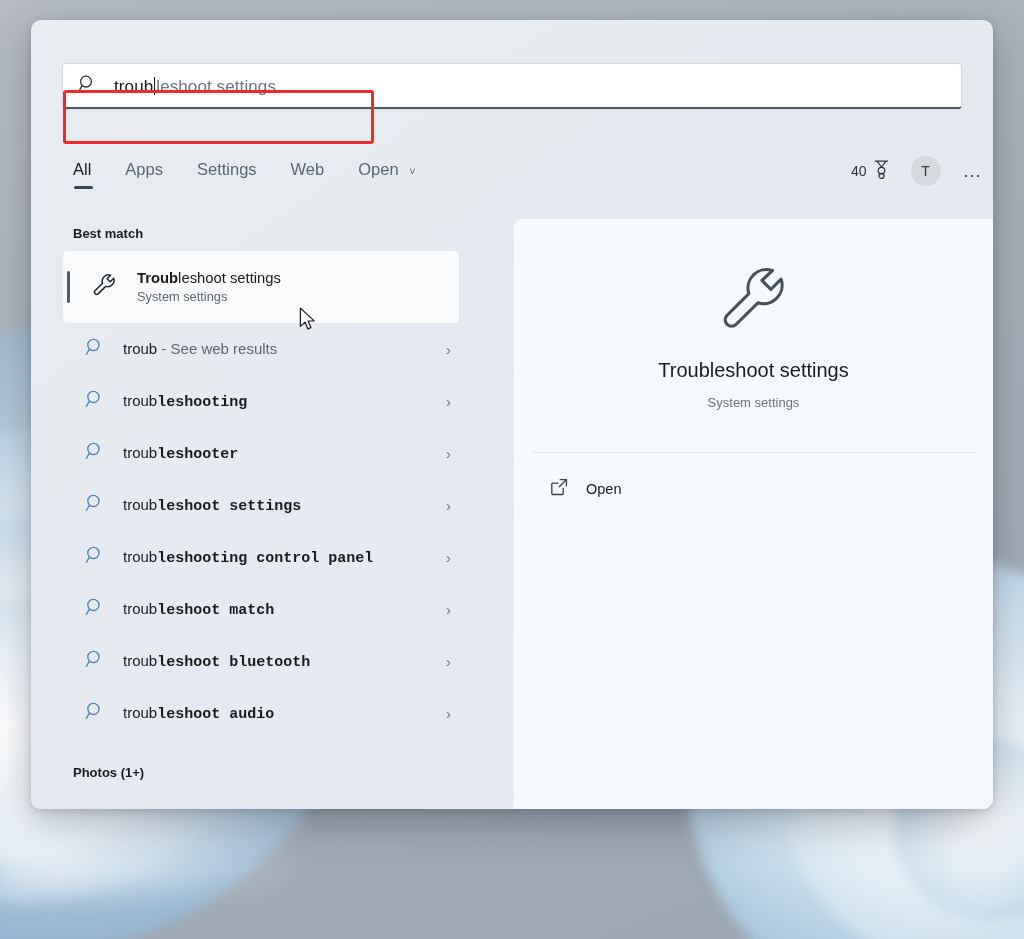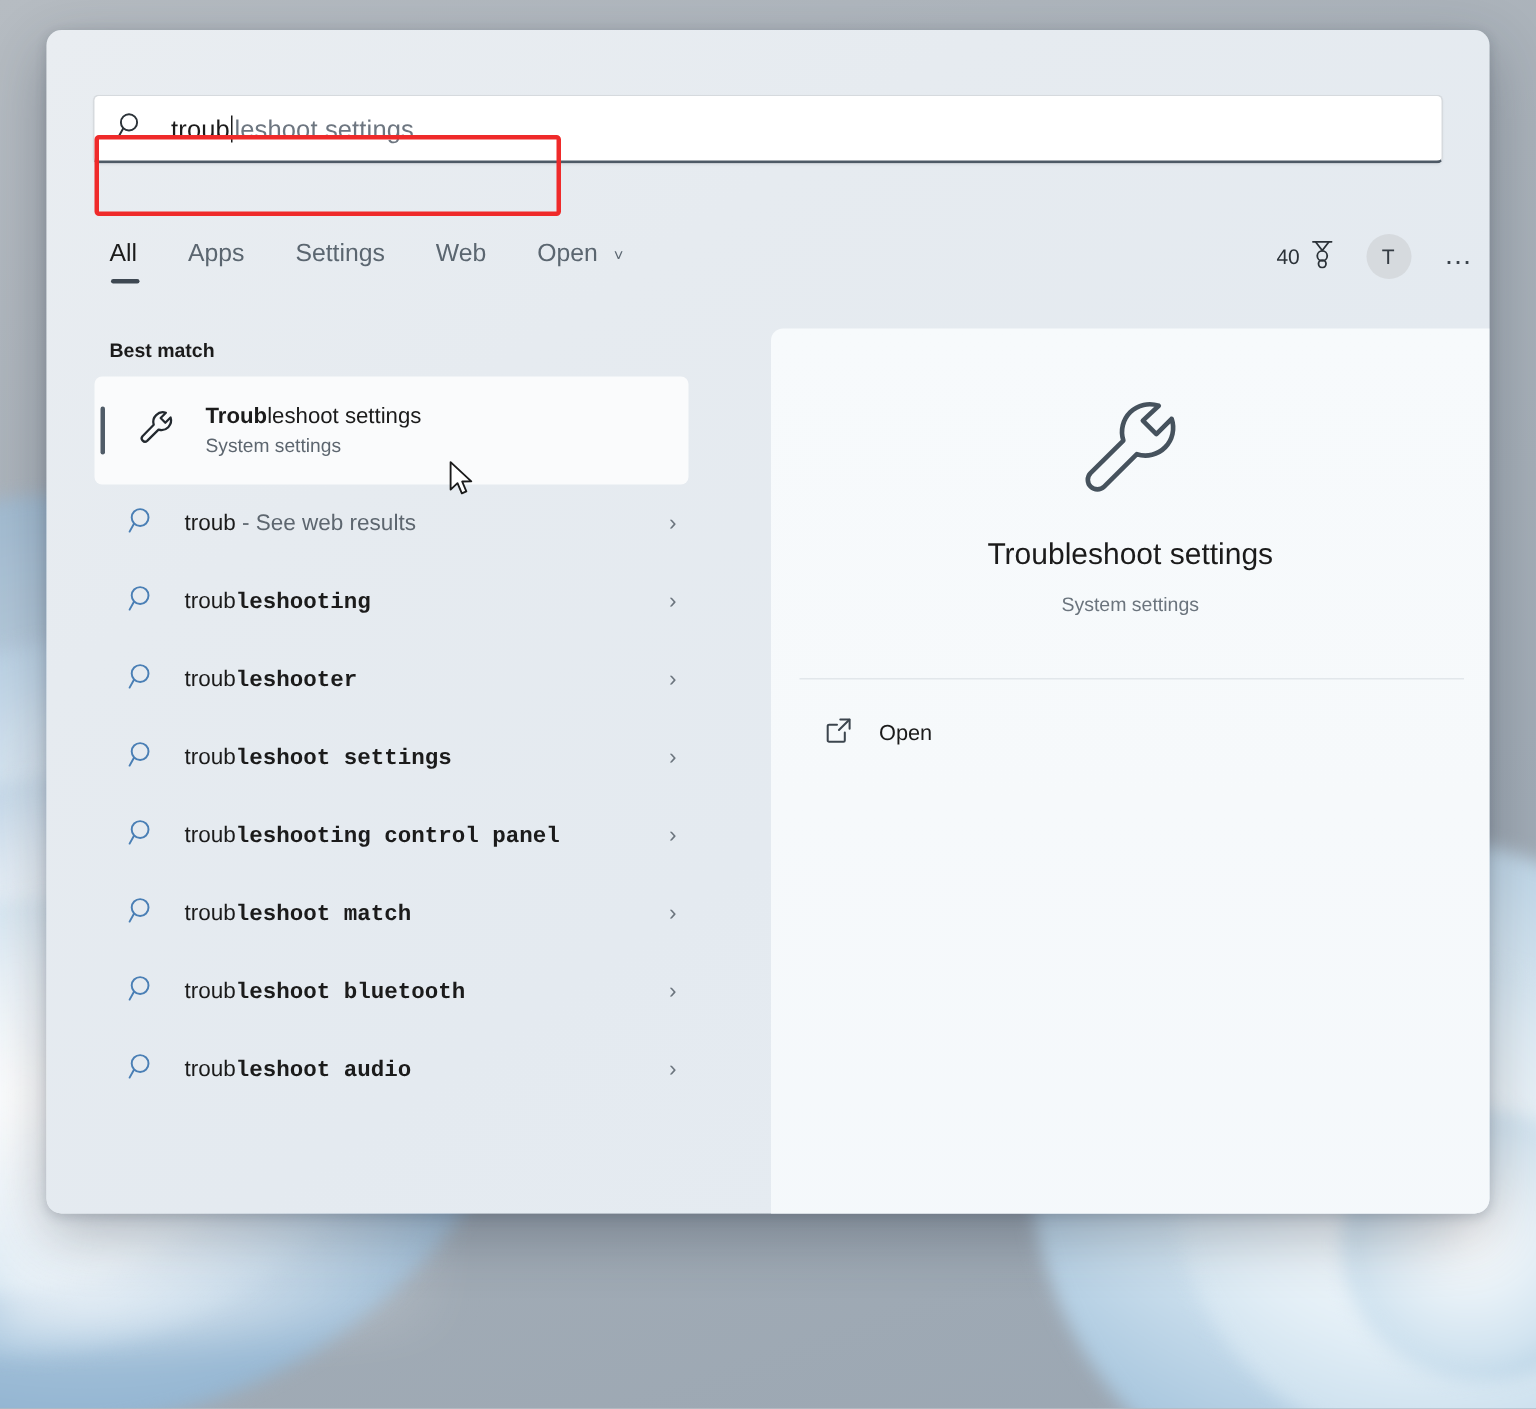--- a/index.html
+++ b/index.html
@@ -384,20 +384,24 @@
       <span class="wi-icon">
         <svg width="20" height="20" viewBox="0 0 20 20">
           <circle cx="8.4" cy="8.0" r="5.6" fill="none" stroke="#4a7fb5" stroke-width="1.3"></circle>
           <line x1="4.3" y1="12.2" x2="1.4" y2="17.4" stroke="#4a7fb5" stroke-width="1.3" stroke-linecap="round"></line>
         </svg>
       </span>
       <span class="wi-label"><span>troub</span><b>leshoot audio</b><span class="wi-sub"></span></span>
       <span class="wi-chev">›</span>
     </div>
 
+    <div id="bottom-heads">
+      <div class="section-head">Photos (1+)</div>
+      <div class="section-head">Settings (7+)</div>
+    </div>
   </div>
 
   <div id="best-match-highlight"></div>
 
   <div id="preview">
     <div id="preview-icon">
       <svg width="84" height="84" viewBox="0 0 84 84">
         <path d="M60.5 13.5 a18.5 18.5 0 0 0 -23.6 23.2 L15.0 58.4 a6.4 6.4 0 0 0 9.1 9.0 l21.8 -21.6 a18.5 18.5 0 0 0 23.2 -23.6 L58.9 32.4 l-9.0 -9.0 z" fill="none" stroke="#46525d" stroke-width="3.1" stroke-linejoin="round" stroke-linecap="round"></path>
       </svg>
     </div>

